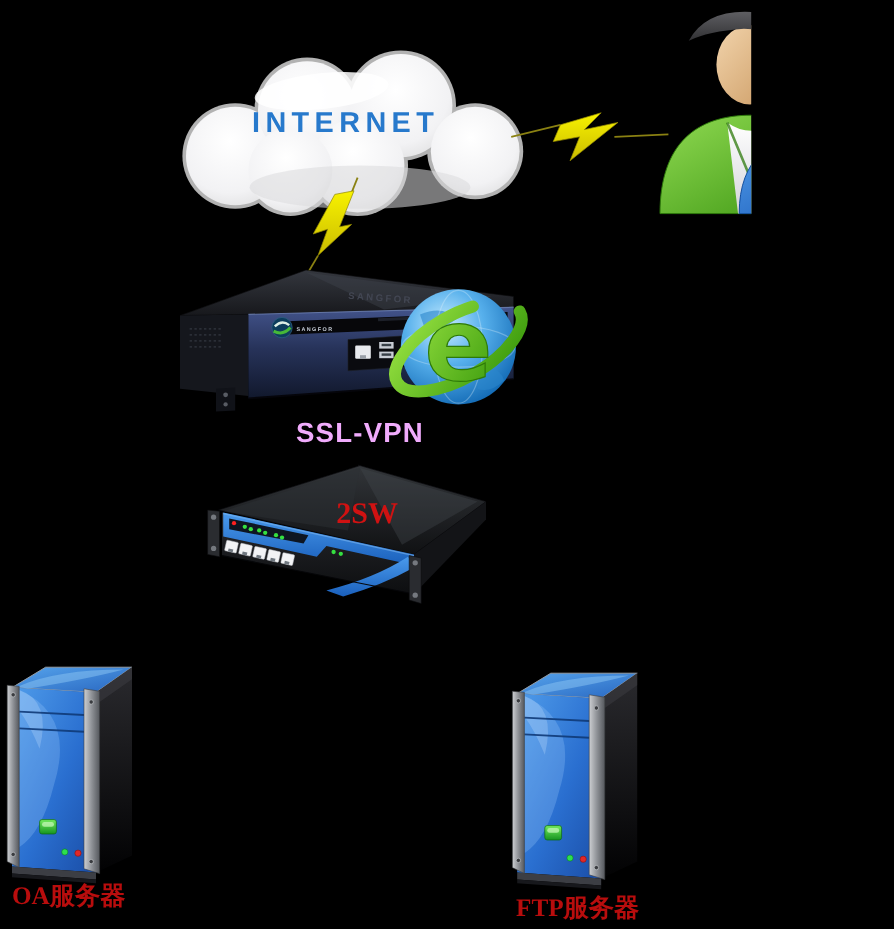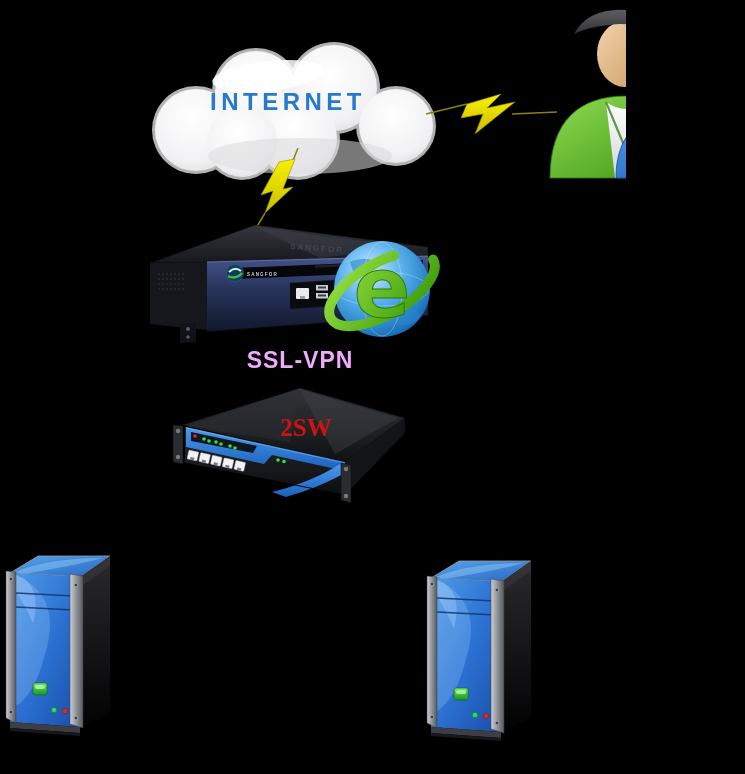--- a/index.html
+++ b/index.html
@@ -268,20 +268,21 @@
     <polygon points="67,30 80,32 80,184 67,180" fill="url(#gPillar)" stroke="#3c3e42" stroke-width="0.5"></polygon>
     <circle cx="73" cy="41" r="1.8" fill="#3a3c40" stroke="#caccd0" stroke-width="0.5"></circle>
     <circle cx="73" cy="174" r="1.8" fill="#3a3c40" stroke="#caccd0" stroke-width="0.5"></circle>
     <rect x="30" y="139" width="14" height="12" rx="2" fill="url(#gBtn)" stroke="#0c6a14" stroke-width="0.6"></rect>
     <rect x="32" y="141" width="10" height="4" rx="2" fill="#bdf5b0" opacity="0.8"></rect>
     <circle cx="51" cy="166" r="2.6" fill="#2de04e" stroke="#0a8024" stroke-width="0.5"></circle>
     <circle cx="62" cy="167" r="2.6" fill="#e22828" stroke="#8a1010" stroke-width="0.5"></circle>
     <polygon points="7,178 77,183 77,189 7,184" fill="#3c3e44"></polygon>
     <polygon points="7,184 77,189 77,192 7,187" fill="#17181c"></polygon>
   </svg>
+  <div class="diagram-label server-label oa">OA服务器</div>
 
   <svg class="abs" style="left:424px;top:549px" width="115" height="195" viewBox="0 0 115 195">
     <polygon points="7,29 35,12 107,12 77,33" fill="url(#gTwTop)" stroke="#9aa0a6" stroke-width="0.8"></polygon>
     <path d="M 12,28 Q 45,14 100,14 Q 70,22 20,30 Z" fill="#8cc6f4" opacity="0.5"></path>
     <polygon points="77,33 107,12 107,169 77,183" fill="url(#gTwSide)"></polygon>
     <polygon points="77,33 107,12 107,22 77,43" fill="#3a3a40" opacity="0.6"></polygon>
     <polygon points="7,29 77,33 77,183 7,178" fill="url(#gTwFront)"></polygon>
     <path d="M 13,31 Q 60,52 42,110 Q 32,150 13,162 Z" fill="#9ccafa" opacity="0.28"></path>
     <path d="M 13,31 Q 40,40 30,80 Q 22,60 13,48 Z" fill="#bcdcfc" opacity="0.3"></path>
     <path d="M 13,49 L 71,52 M 13,63 L 71,66" stroke="#0f3a78" stroke-width="1.6" opacity="0.9"></path>
@@ -291,14 +292,15 @@
     <polygon points="67,30 80,32 80,184 67,180" fill="url(#gPillar)" stroke="#3c3e42" stroke-width="0.5"></polygon>
     <circle cx="73" cy="41" r="1.8" fill="#3a3c40" stroke="#caccd0" stroke-width="0.5"></circle>
     <circle cx="73" cy="174" r="1.8" fill="#3a3c40" stroke="#caccd0" stroke-width="0.5"></circle>
     <rect x="30" y="139" width="14" height="12" rx="2" fill="url(#gBtn)" stroke="#0c6a14" stroke-width="0.6"></rect>
     <rect x="32" y="141" width="10" height="4" rx="2" fill="#bdf5b0" opacity="0.8"></rect>
     <circle cx="51" cy="166" r="2.6" fill="#2de04e" stroke="#0a8024" stroke-width="0.5"></circle>
     <circle cx="62" cy="167" r="2.6" fill="#e22828" stroke="#8a1010" stroke-width="0.5"></circle>
     <polygon points="7,178 77,183 77,189 7,184" fill="#3c3e44"></polygon>
     <polygon points="7,184 77,189 77,192 7,187" fill="#17181c"></polygon>
   </svg>
+  <div class="diagram-label server-label ftp">FTP服务器</div>
 
 </div>
 
 </body></html>

